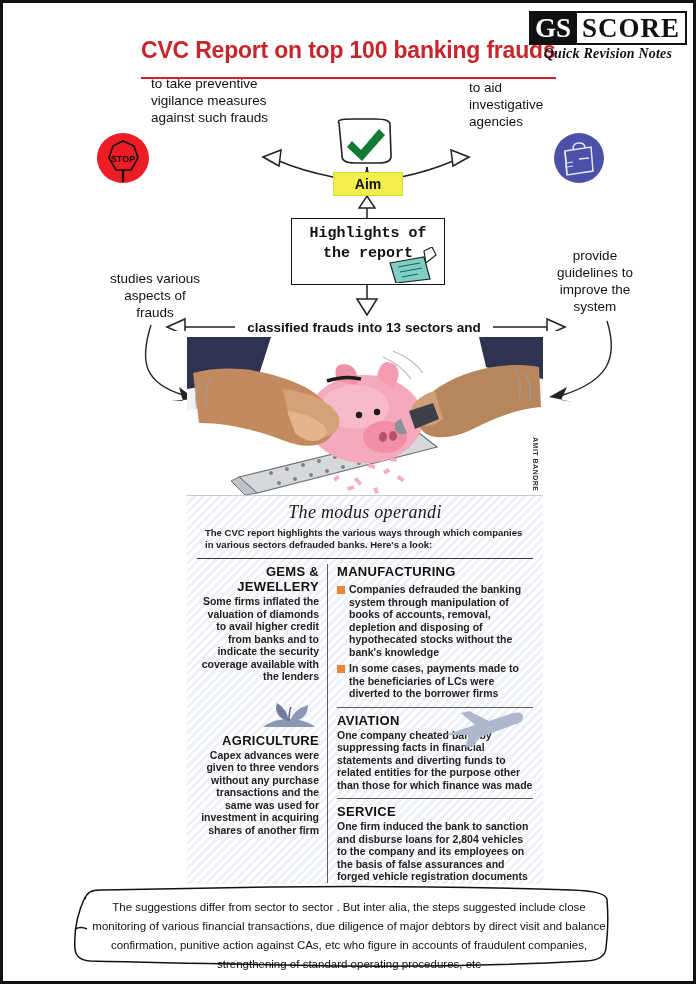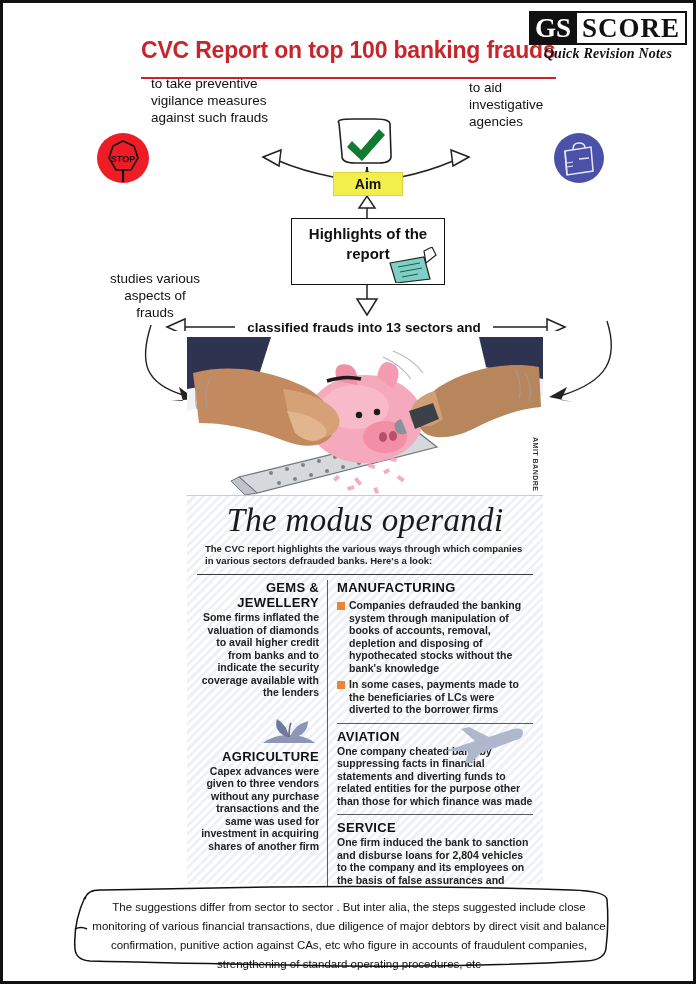--- a/index.html
+++ b/index.html
@@ -44,21 +44,21 @@
   .node-text{position:absolute;font-size:13.5px;color:#111;line-height:17px;}
 
   .aim-box{
     position:absolute;left:330px;top:111px;width:68px;height:22px;
     background:#f2ee4b;border:1px solid #d8d43a;
     font-size:14px;font-weight:bold;color:#111;
     display:flex;align-items:center;justify-content:center;
   }
   .highlights-box{
     position:absolute;left:288px;top:157px;width:152px;height:65px;
-    border:1.6px solid #111;background:#fff;
+    border:1.6px solid #111;background:#fff;font-family:Liberation Mono, monospace;
   }
   .highlights-text{
     position:absolute;left:0;top:5px;width:152px;text-align:center;
     font-size:15px;font-weight:bold;color:#111;line-height:20px;
   }
   .classified-box{
     position:absolute;left:236px;top:258px;width:250px;
     text-align:center;font-size:13.5px;font-weight:bold;color:#111;line-height:17px;
   }
 
@@ -82,21 +82,21 @@
 
   
   .panel{
     position:absolute;left:184px;top:492px;width:356px;height:388px;
     background:
       repeating-linear-gradient(-45deg,#ffffff 0 3px,#eef1f6 3px 6px);
     border-top:1px solid #c6ccd6;
   }
   .panel-title{
     text-align:center;font-family:"Liberation Serif",serif;font-style:italic;
-    font-size:33px;color:#1a1a1a;padding-top:6px;letter-spacing:0.3px;
+    font-size:18px;color:#1a1a1a;padding-top:6px;letter-spacing:0.3px;
   }
   .panel-sub{
     text-align:left;font-size:9.5px;font-weight:bold;color:#222;
     line-height:12px;padding:4px 18px 0 18px;
   }
   .rule{height:1px;background:#3a3a3a;margin:7px 10px 0 10px;}
   .cols{display:flex;margin-top:5px;padding:0 10px;}
   .col-l{width:130px;padding-right:8px;box-sizing:border-box;text-align:right;}
   .col-r{width:206px;padding-left:9px;box-sizing:border-box;border-left:1px solid #5a5a5a;}
   .sec-h{font-size:13px;font-weight:bold;color:#111;letter-spacing:0.3px;line-height:15px;}
@@ -191,20 +191,21 @@
       <svg style="position:absolute;left:94px;top:28px;width:52px;height:36px;" viewBox="0 0 52 36">
         <path d="M4,16 L38,10 L44,32 L10,36 Z" fill="#7fcfc4" stroke="#222" stroke-width="1.2"></path>
         <path d="M12,20 l22,-4 M14,25 l22,-4 M16,30 l16,-3" stroke="#1b5c55" stroke-width="1"></path>
         <path d="M38,4 L46,0 L50,8 L40,16 Z" fill="#fff" stroke="#222" stroke-width="1.2"></path>
       </svg>
     </div>
 
     <div class="classified-box">classified frauds into 13 sectors and gave suggestions sectorwise</div>
 
     <div class="side-label" style="left:104px;top:192px;width:96px;margin-top:17px;">studies various aspects of frauds</div>
+    <div class="side-label" style="left:540px;top:186px;width:104px;">provide guidelines to improve the system</div>
   </div>
 
   <svg style="position:absolute;left:0;top:300px;width:690px;height:200px;pointer-events:none;" viewBox="0 0 690 200">
     <path d="M148,22 C136,60 142,80 180,92" fill="none" stroke="#222" stroke-width="1.4"></path>
     <path d="M192,96 L176,84 L180,98 L168,98 Z" fill="#222"></path>
     <path d="M604,18 C616,56 604,78 560,92" fill="none" stroke="#222" stroke-width="1.4"></path>
     <path d="M546,94 L564,84 L558,97 L570,99 Z" fill="#222"></path>
   </svg>
 
   <div class="illus">

